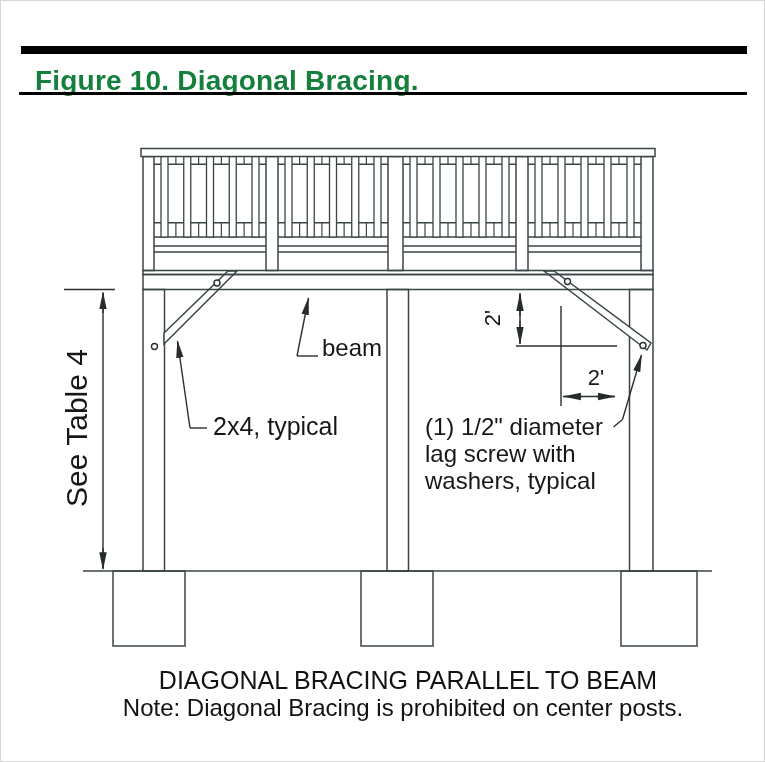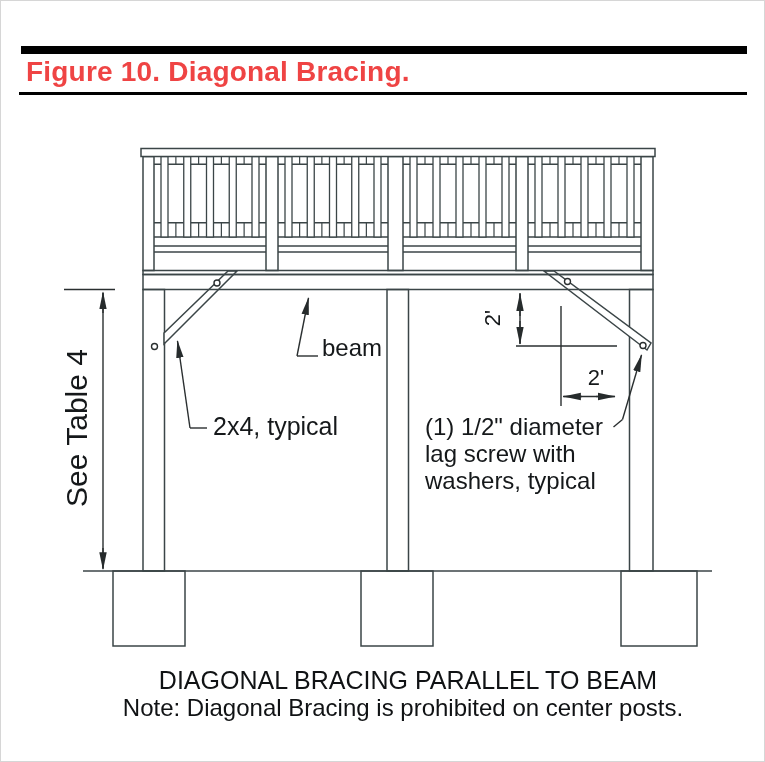--- a/index.html
+++ b/index.html
@@ -4,22 +4,22 @@
 <style>
   html,body{margin:0;padding:0;background:#ffffff;}
   .page{
     position:relative;width:765px;height:762px;background:#ffffff;
     box-sizing:border-box;border:1px solid #d6d6d6;overflow:hidden;
     font-family:"Liberation Sans",sans-serif;
   }
   .rule-thick{position:absolute;left:20px;top:45px;width:726px;height:8px;background:#000;}
   .rule-thin{position:absolute;left:18px;top:91px;width:728px;height:3px;background:#000;}
   .fig-title{
-    position:absolute;left:25px;top:55px;margin:0;
-    font-size:28px;font-weight:bold;color:#ef4444;letter-spacing:.2px;white-space:nowrap;
+    position:absolute;left:25px;top:55px;margin:9px;
+    font-size:28px;font-weight:bold;color:#15803d;letter-spacing:.2px;white-space:nowrap;
   }
   svg.diagram{position:absolute;left:0;top:0;}
   .ln{stroke:#3b4547;stroke-width:1.4;fill:none;}
   .ln-thin{stroke:#3b4547;stroke-width:1.2;fill:none;}
   .struct{stroke:#3b4547;stroke-width:1.5;fill:#ffffff;}
   .band{stroke:#3b4547;stroke-width:1.5;fill:none;}
   .dim{stroke:#2a2f30;stroke-width:1.4;fill:none;}
   .screw{stroke:#2a2f30;stroke-width:1.4;fill:#ffffff;}
   .lbl{fill:#15181a;font-family:"Liberation Sans",sans-serif;font-size:24px;}
   .lbl-sm{fill:#15181a;font-family:"Liberation Sans",sans-serif;font-size:22px;}

